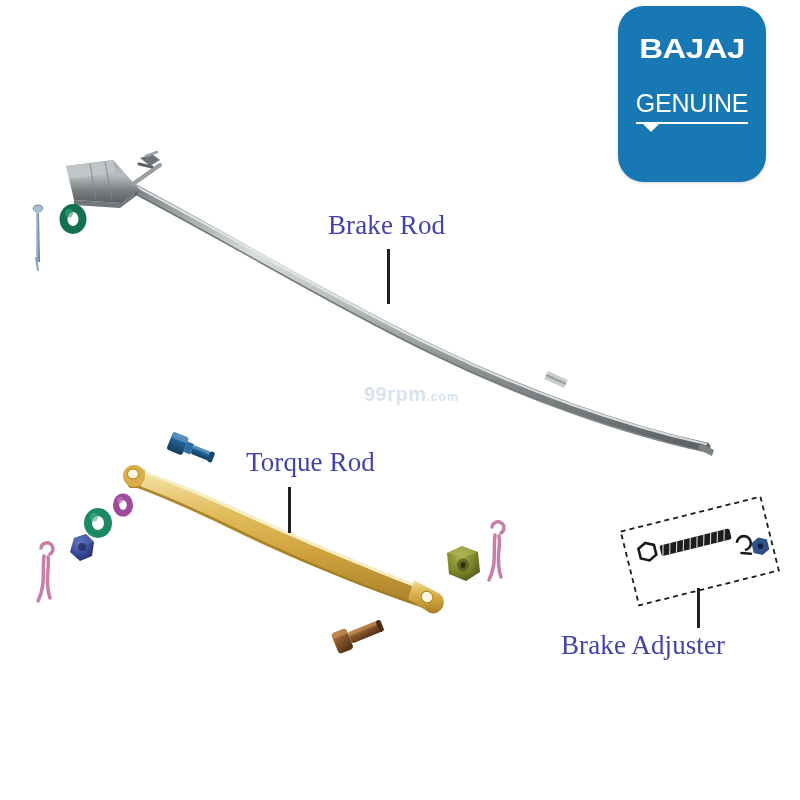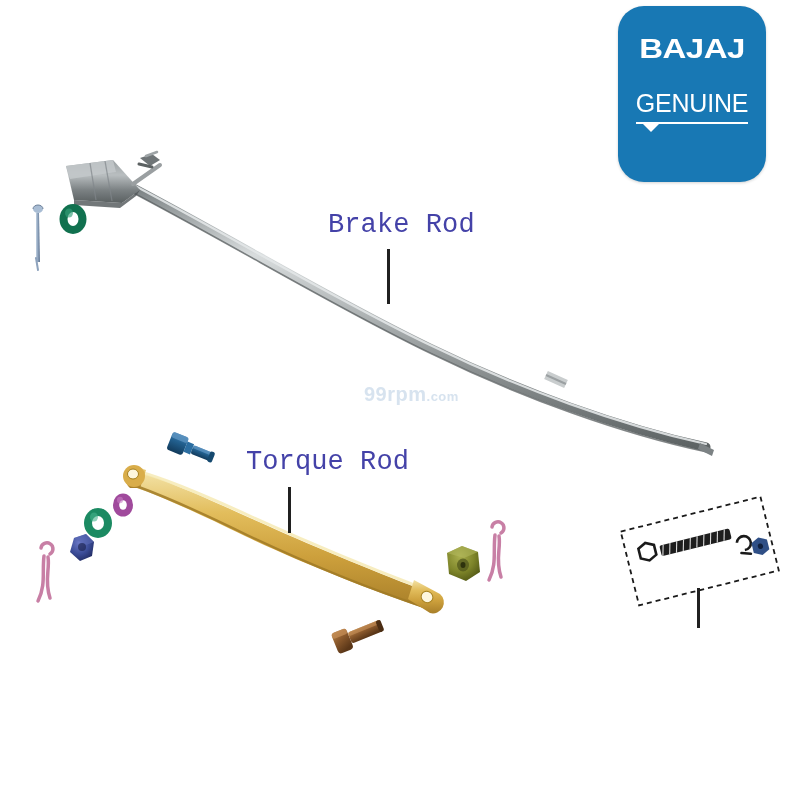--- a/index.html
+++ b/index.html
@@ -77,21 +77,21 @@
     width: 0; height: 0;
     border-left: 9px solid transparent;
     border-right: 9px solid transparent;
     border-top: 9px solid #ffffff;
   }
 
   
   .callout {
     position: absolute;
     color: #4442a8;
-    font-family: Liberation Mono, monospace;
+    font-family: Liberation Serif, serif;
     font-size: 27px;
     white-space: nowrap;
     letter-spacing: 0.1px;
   }
   #label-brake-rod     { left: 328px; top: 210px; }
   #label-torque-rod    { left: 246px; top: 447px; }
   #label-brake-adjuster{ left: 561px; top: 630px; font-size: 27px; }
 
   .leader {
     position: absolute;
@@ -337,19 +337,20 @@
       </div>
     </div>
   </div>
 
   <div class="callout" id="label-brake-rod">Brake Rod</div>
   <div class="leader" id="leader-brake-rod"></div>
 
   <div class="callout" id="label-torque-rod">Torque Rod</div>
   <div class="leader" id="leader-torque-rod"></div>
 
+  <div class="callout" id="label-brake-adjuster">Brake Adjuster</div>
   <div class="leader" id="leader-brake-adjuster"></div>
 
   <div id="watermark">
     <span>99rpm</span><span class="tld">.com</span>
   </div>
 
 </div>
 
 </body></html>

